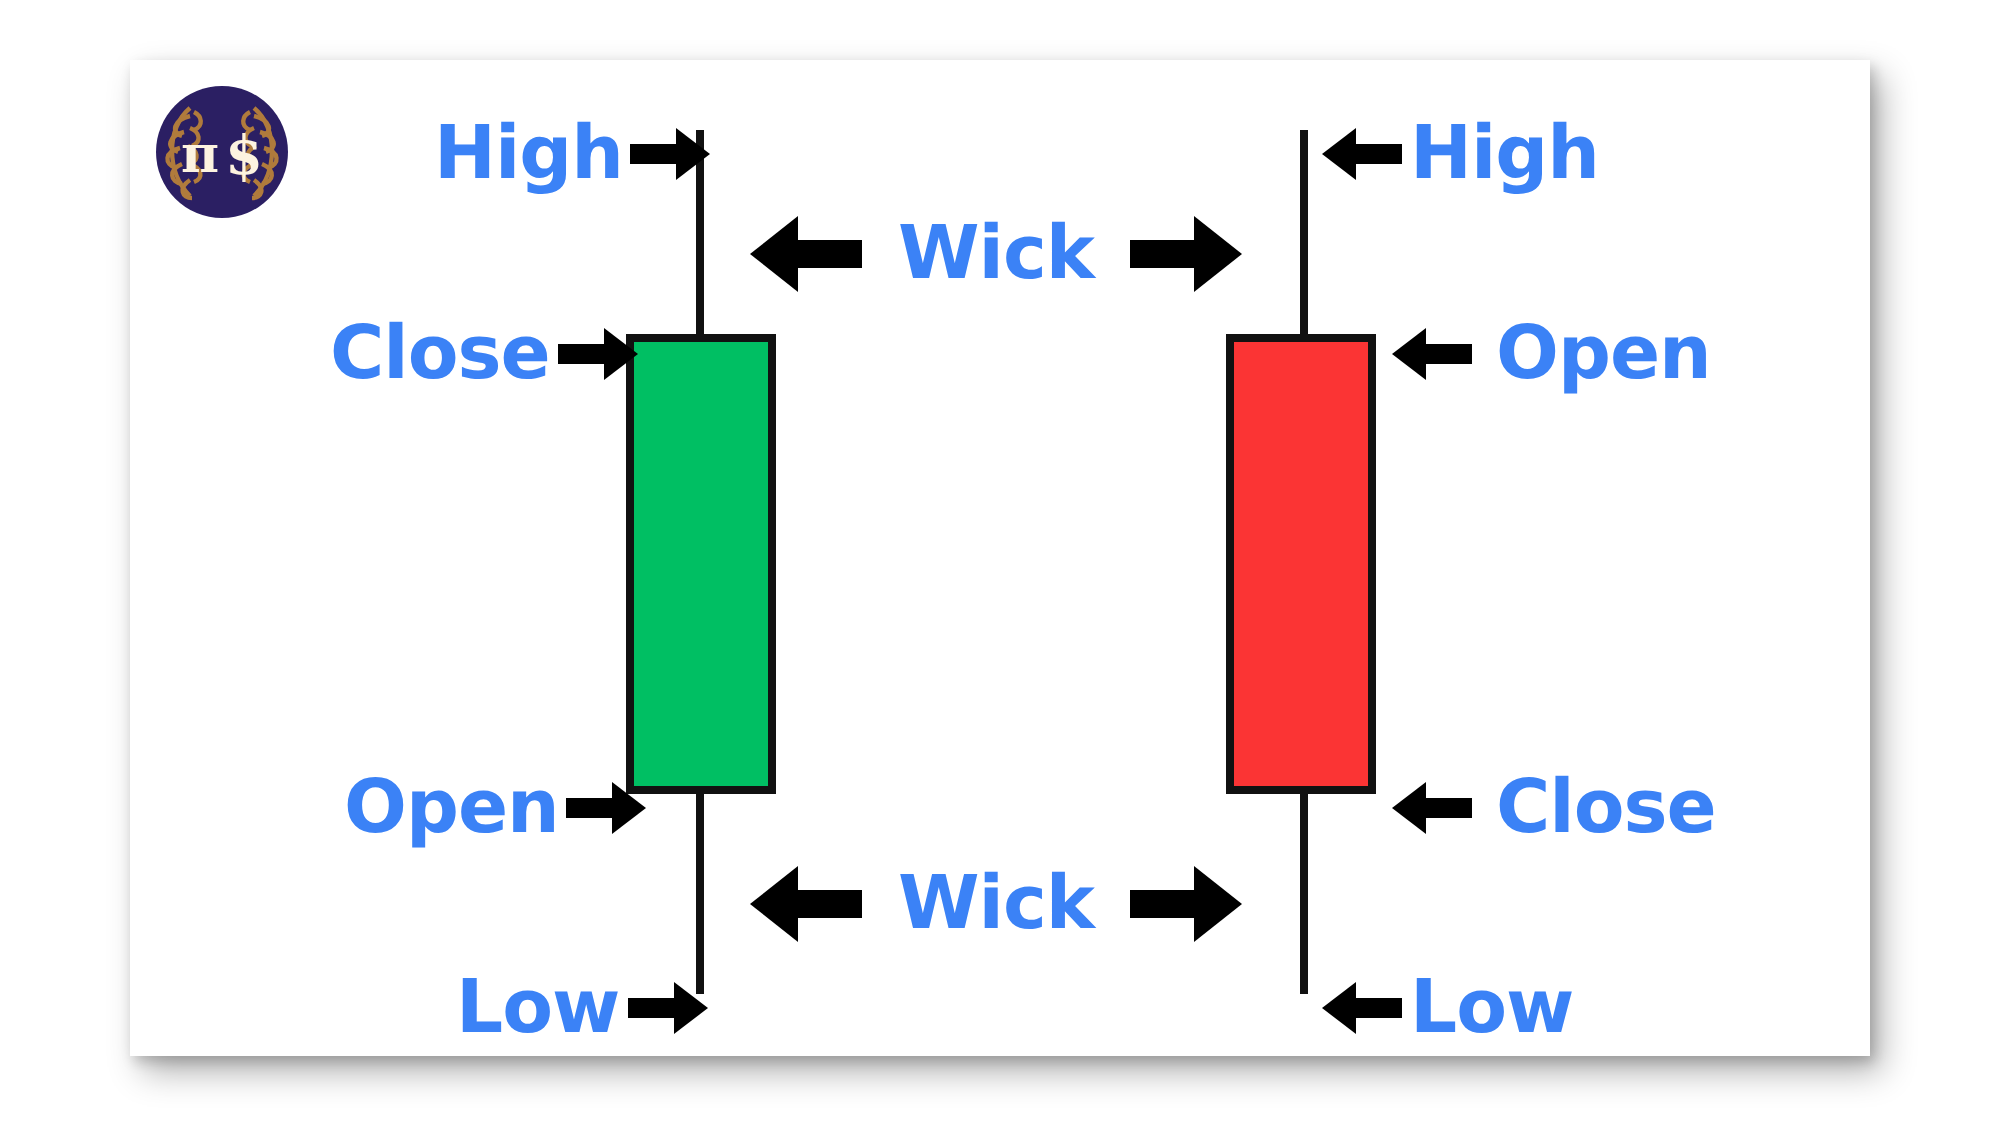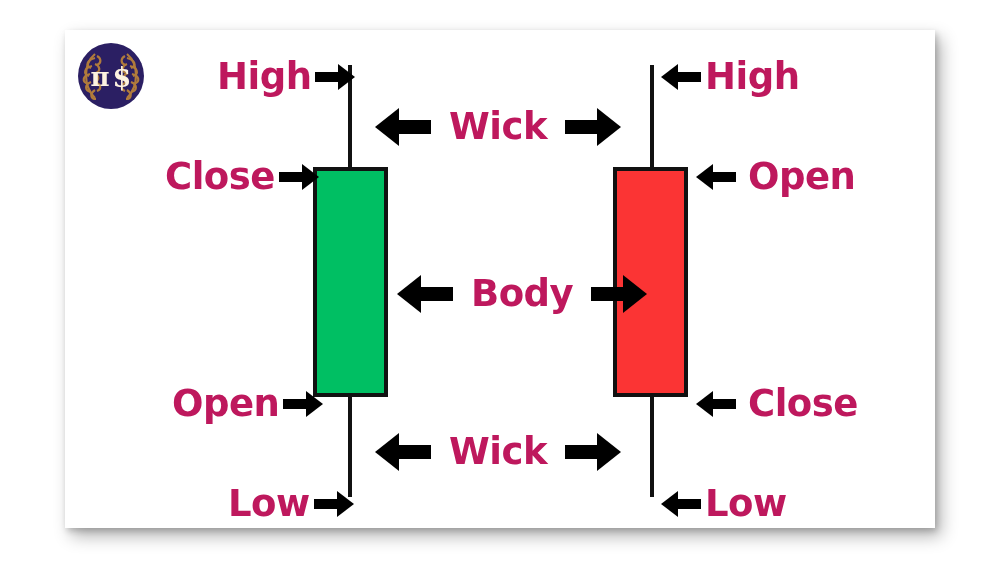--- a/index.html
+++ b/index.html
@@ -60,21 +60,21 @@
   .lbl-row {
     position: absolute;
     display: flex;
     align-items: center;
     white-space: nowrap;
     line-height: 1;
   }
   .lbl-text {
     font-weight: 700;
     font-size: 37px;
-    color: #be185d;
+    color: #3b82f6;
     letter-spacing: -0.5px;
   }
 
   
   .arrow {
     position: relative;
     display: inline-block;
     height: 24px;
     flex: 0 0 auto;
   }
@@ -271,33 +271,20 @@
       </span>
       <span class="gap-l"></span>
       <span class="lbl-text">Wick</span>
       <span class="gap-l"></span>
       <span class="arrow lg right">
         <span class="shaft"></span>
           <span class="head"></span>
       </span>
     </div>
 
-    <div class="lbl-row" style="left:332px; top:245px;">
-      <span class="arrow lg left">
-        <span class="shaft"></span>
-          <span class="head"></span>
-      </span>
-      <span class="gap-l"></span>
-      <span class="lbl-text">Body</span>
-      <span class="gap-l"></span>
-      <span class="arrow lg right">
-        <span class="shaft"></span>
-          <span class="head"></span>
-      </span>
-    </div>
 
     <div class="lbl-row" style="left:310px; top:403px;">
       <span class="arrow lg left">
         <span class="shaft"></span>
           <span class="head"></span>
       </span>
       <span class="gap-l"></span>
       <span class="lbl-text">Wick</span>
       <span class="gap-l"></span>
       <span class="arrow lg right">

